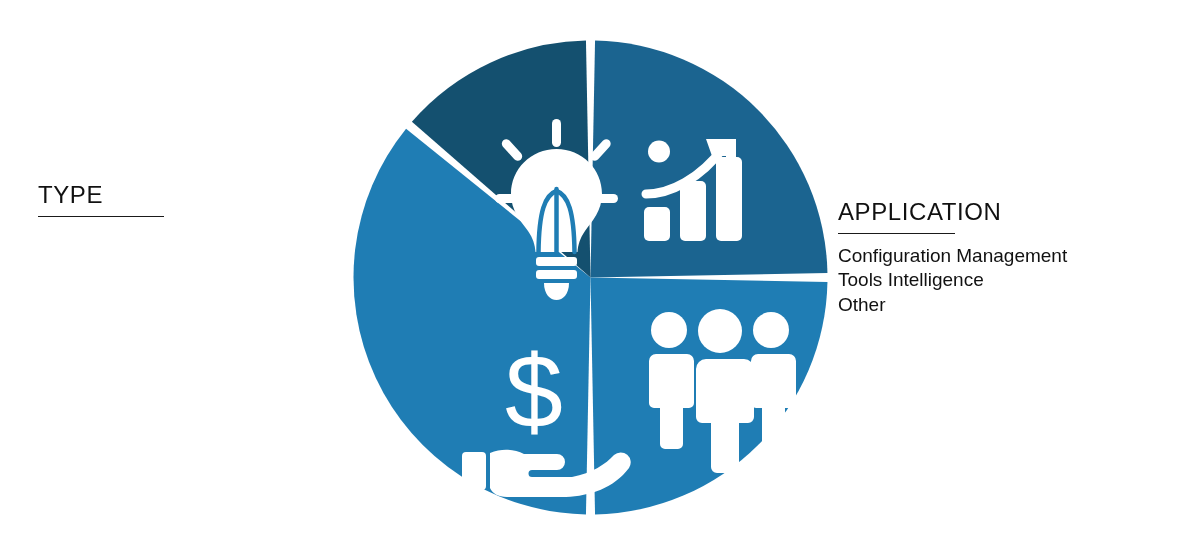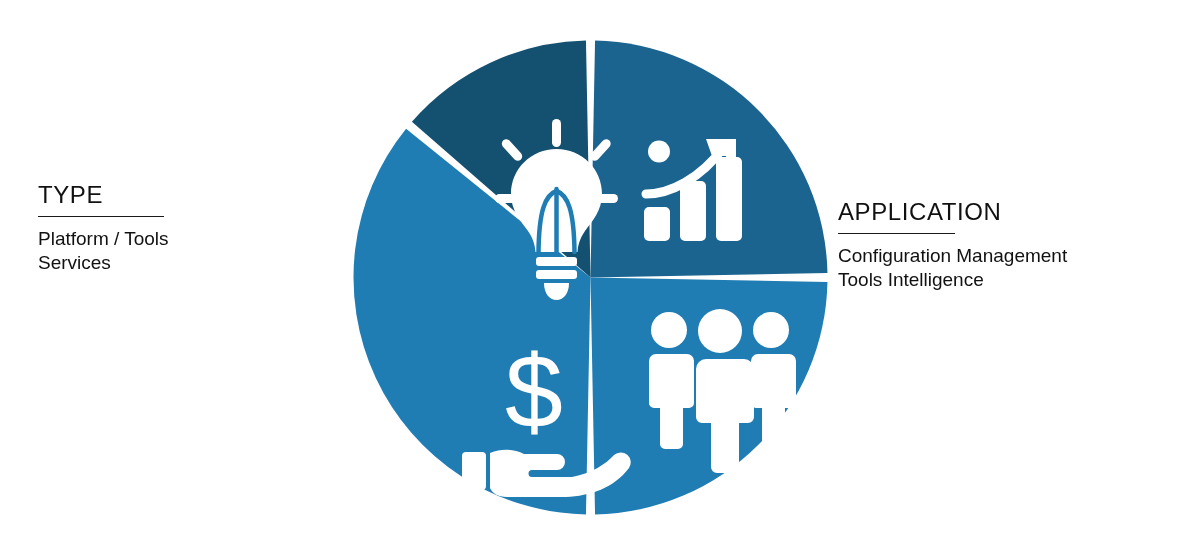--- a/index.html
+++ b/index.html
@@ -82,32 +82,29 @@
   .seg-icon { fill: #ffffff; }
 </style>
 </head>
 <body>
 
 <div id="stage">
 
   <div class="label-block" id="type-block">
     <div class="heading">TYPE</div>
     <div class="rule"></div>
-    <div class="items">
-      <div class="item">Platform / Tools</div>
-      <div class="item">Services</div>
-    </div>
   </div>
 
   <div class="label-block" id="application-block">
     <div class="heading">APPLICATION</div>
     <div class="rule"></div>
     <div class="items">
       <div class="item">Configuration Management</div>
       <div class="item">Tools Intelligence</div>
+      <div class="item">Other</div>
     </div>
   </div>
 
   <div id="pie-wrap">
     <svg id="pie-svg" viewBox="0 0 477 477" xmlns="http://www.w3.org/2000/svg">
 
       <g id="slices">
           <path d="M 238.5 238.5 L 233.95 475.46 A 237 237 0 0 1 54.06 89.67 Z" fill="#1f7db4"></path>
           <path d="M 238.5 238.5 L 243.05 1.54 A 237 237 0 0 1 475.46 233.95 Z" fill="#1b6490"></path>
           <path d="M 238.5 238.5 L 475.46 243.05 A 237 237 0 0 1 243.05 475.46 Z" fill="#1f7db4"></path>

